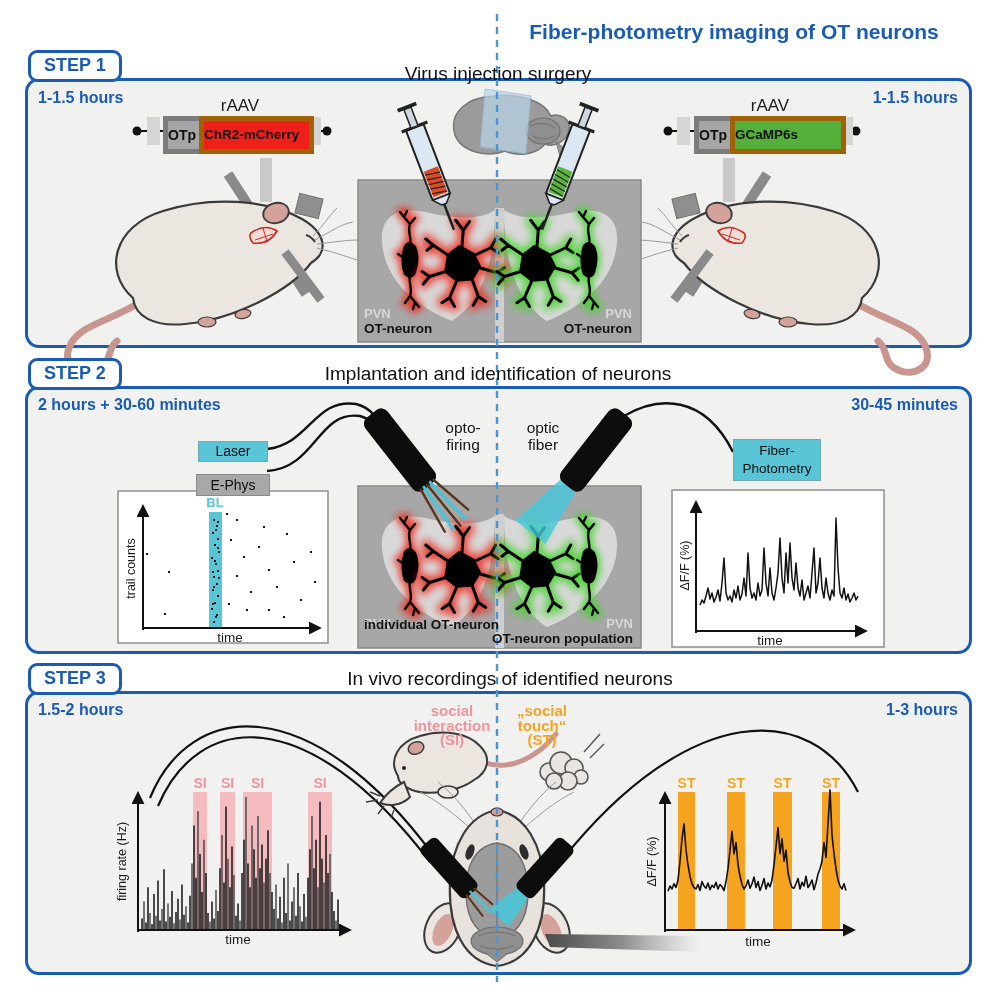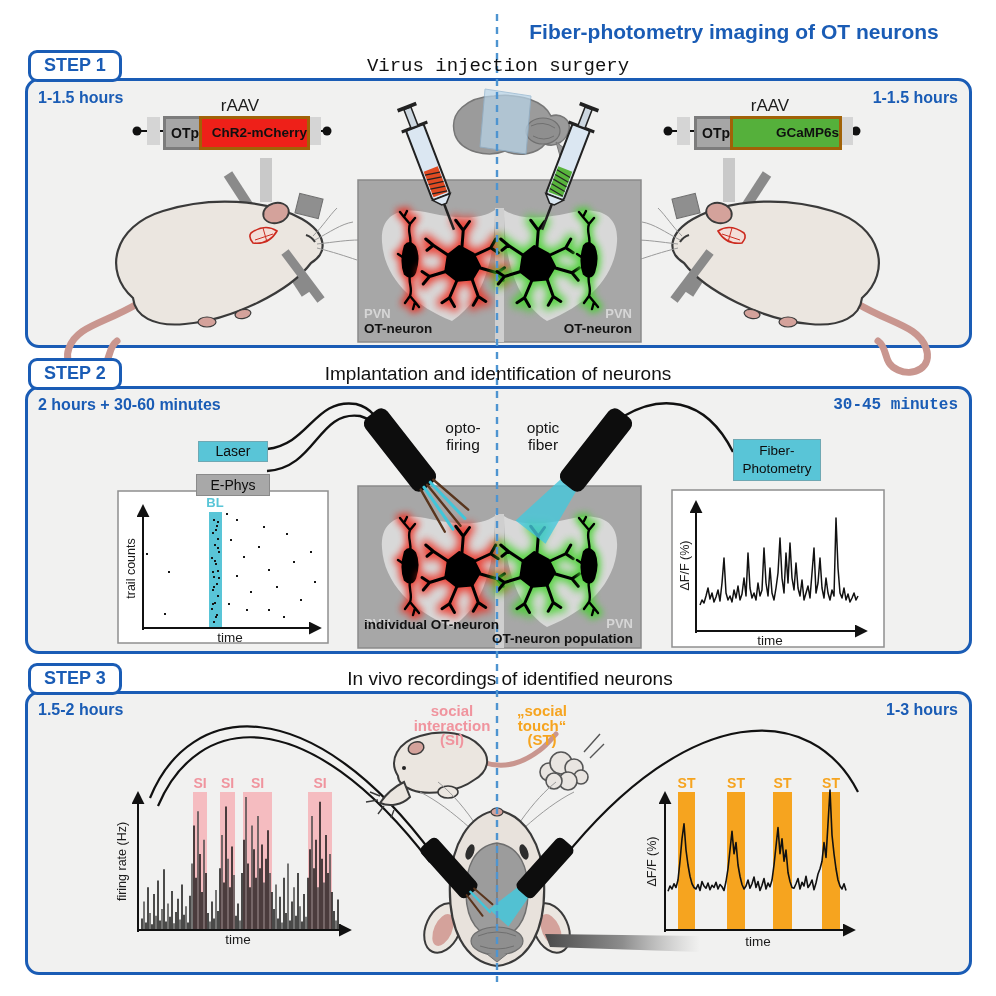--- a/index.html
+++ b/index.html
@@ -5,21 +5,21 @@
   html,body{margin:0;padding:0;background:#ffffff;}
   .canvas{position:relative;width:996px;height:996px;background:#fff;overflow:hidden;
           font-family:"Liberation Sans",sans-serif;}
   .panel{position:absolute;left:25px;width:941px;border:3px solid #1a5cb5;border-radius:14px;
          background:#f1f1f0;z-index:1;}
   .tab{position:absolute;left:28px;z-index:5;background:#fff;border:3px solid #1a5cb5;border-radius:9px;
        color:#1a5cb5;font-weight:bold;font-size:18px;padding:2px 13px 3px 13px;}
   .ptitle{position:absolute;left:0;width:996px;text-align:center;font-size:19px;color:#111;z-index:4;}
   .hours{position:absolute;color:#1a5cb5;font-weight:bold;font-size:16px;z-index:4;}
   .htitle{position:absolute;top:20px;text-align:center;color:#1a5cb5;font-weight:bold;font-size:21px;z-index:4;}
-  .genebox{position:absolute;height:28px;border:3px solid #a16207;z-index:4;text-align:right;
+  .genebox{position:absolute;height:28px;border:5px solid #a16207;z-index:4;text-align:left;
            font-weight:bold;font-size:13.5px;color:#101010;line-height:28px;}
   .otp{background:#a6a6a6;border-color:#7c7c7c;font-size:14px;}
   .raav{position:absolute;text-align:center;font-size:17px;color:#1c1c1c;z-index:4;}
   .regionlbl{position:absolute;font-weight:bold;font-size:13px;color:#d6d6d6;z-index:4;}
   .celllbl{position:absolute;font-weight:bold;font-size:13.5px;color:#121212;z-index:4;}
   .devbox{position:absolute;z-index:4;text-align:center;color:#0d0d0d;font-size:14px;border:1px solid #6fa8b3;}
   .graybox{background:#a8a8a8;border-color:#8a8a8a;}
   .devlbl{position:absolute;z-index:4;color:#141414;font-size:15.5px;text-align:center;line-height:17px;}
   .vlabel{position:absolute;z-index:4;color:#1b1b1b;font-size:12.5px;text-align:center;height:15px;
           transform:rotate(-90deg);}
@@ -37,30 +37,30 @@
 
 <div class="canvas">
 
   <div class="panel" style="top:78px;height:264px;"></div>
   <div class="panel" style="top:386px;height:262px;"></div>
   <div class="panel" style="top:691px;height:278px;"></div>
 
   <div class="htitle" style="left:524px;width:420px;">Fiber-photometry imaging of OT neurons</div>
 
   <div class="tab" style="top:50px;">STEP 1</div>
-  <div class="ptitle" style="top:55px;font-family:Liberation Mono, monospace;">Virus injection surgery</div>
+  <div class="ptitle" style="top:63px;">Virus injection surgery</div>
   <div class="tab" style="top:358px;">STEP 2</div>
   <div class="ptitle" style="top:363px;">Implantation and identification of neurons</div>
   <div class="tab" style="top:663px;">STEP 3</div>
   <div class="ptitle" style="top:668px;margin-left:12px;">In vivo recordings of identified neurons</div>
 
   <div class="hours" style="left:38px;top:89px;">1-1.5 hours</div>
   <div class="hours" style="left:800px;top:89px;width:158px;text-align:right;">1-1.5 hours</div>
   <div class="hours" style="left:38px;top:396px;">2 hours + 30-60 minutes</div>
-  <div class="hours" style="left:790px;top:396px;width:168px;text-align:right;font-family:Liberation Mono, monospace;">30-45 minutes</div>
+  <div class="hours" style="left:790px;top:396px;width:168px;text-align:right;">30-45 minutes</div>
   <div class="hours" style="left:38px;top:701px;">1.5-2 hours</div>
   <div class="hours" style="left:820px;top:701px;width:138px;text-align:right;">1-3 hours</div>
 
   <div class="raav" style="left:205px;top:96px;width:70px;">rAAV</div>
   <div class="genebox otp" style="left:163px;top:116px;width:33px;">OTp</div>
   <div class="genebox" style="left: 199px; top: 116px; width: 105px; background: rgb(238, 32, 25);">ChR2-mCherry</div>
   <div class="raav" style="left:735px;top:96px;width:70px;">rAAV</div>
   <div class="genebox otp" style="left:694px;top:116px;width:33px;">OTp</div>
   <div class="genebox" style="left: 730px; top: 116px; width: 106px; background: rgb(85, 176, 59);">GCaMP6s</div>
 

